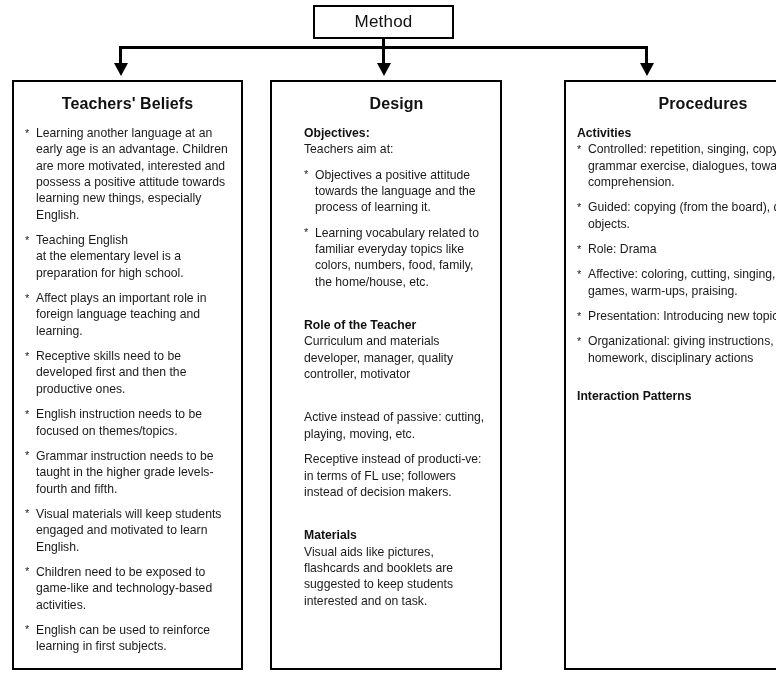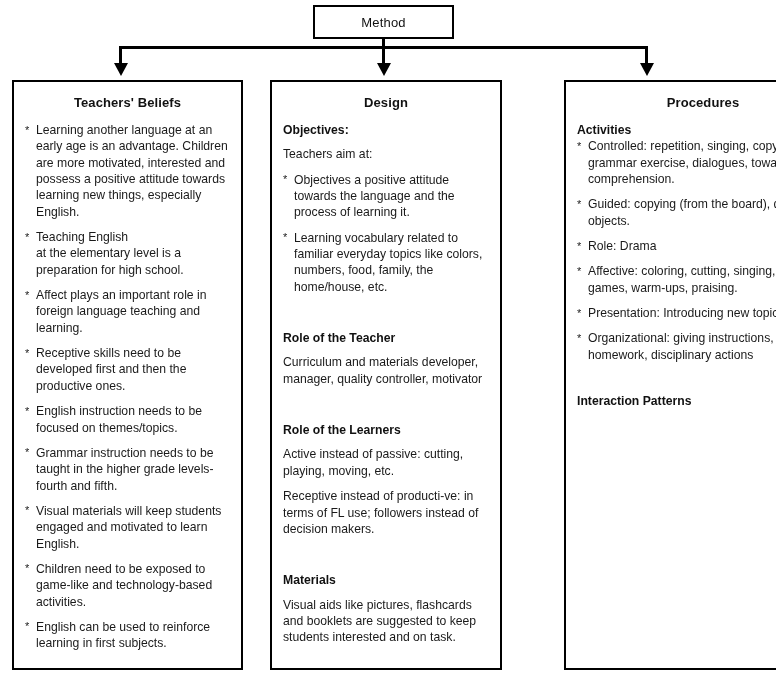--- a/index.html
+++ b/index.html
@@ -27,21 +27,21 @@
     width: 141px;
     height: 34px;
     border: 2.5px solid #000000;
     background: #ffffff;
     box-sizing: border-box;
     display: flex;
     align-items: center;
     justify-content: center;
   }
   .method-label {
-    font-size: 13px;
+    font-size: 17px;
     font-weight: 400;
     letter-spacing: 0.2px;
     color: #111111;
   }
 
   
   .conn {
     position: absolute;
     background: #000000;
   }
@@ -82,26 +82,26 @@
   .col-box {
     position: absolute;
     top: 80px;
     height: 590px;
     border: 2.5px solid #000000;
     background: #ffffff;
     box-sizing: border-box;
     overflow: hidden;
   }
   .col-1 { left: 12px;  width: 231px; }
-  .col-2 { left: 270px; width: 232px; }
+  .col-2 { left: 270px; width: 232px; padding-left: 21px; }
   .col-3 { left: 564px; width: 278px; }
 
   .col-header {
     text-align: center;
-    font-size: 13px;
+    font-size: 16px;
     font-weight: 700;
     color: #111111;
     margin: 13px 0 12px 0;
     letter-spacing: 0.1px;
   }
 
   .col-body {
     padding: 0 10px 0 11px;
     font-size: 12.2px;
     line-height: 1.34;
@@ -122,21 +122,20 @@
     line-height: 1.34;
     color: #1a1a1a;
   }
   .bullet > .btext {
     display: block;
   }
 
   
   .para {
     margin-bottom: 9px;
-    margin-top: 8px;
   }
   .para.tight { margin-bottom: 0; }
 
   .sub-head {
     font-weight: 700;
     color: #111111;
   }
   .gap-md { height: 13px; }
   .gap-lg { height: 18px; }
 
@@ -218,21 +217,20 @@
         <span class="btext nowrap-block">Learning vocabulary related to familiar everyday topics like colors, numbers, food, family, the home/house, etc.</span>
       </div>
 
       <div class="gap-lg"></div>
 
       <div class="para tight sub-head">Role of the Teacher</div>
       <div class="para">Curriculum and materials developer, manager, quality controller, motivator</div>
 
       <div class="gap-lg"></div>
 
-      <div class="para tight sub-head">Role of the Learners</div>
       <div class="para">Active instead of passive: cutting, playing, moving, etc.</div>
       <div class="para">Receptive instead of producti-ve: in terms of FL use; followers instead of decision makers.</div>
 
       <div class="gap-lg"></div>
 
       <div class="para tight sub-head">Materials</div>
       <div class="para">Visual aids like pictures, flashcards and booklets are suggested to keep students interested and on task.</div>
     </div>
   </div>
 

